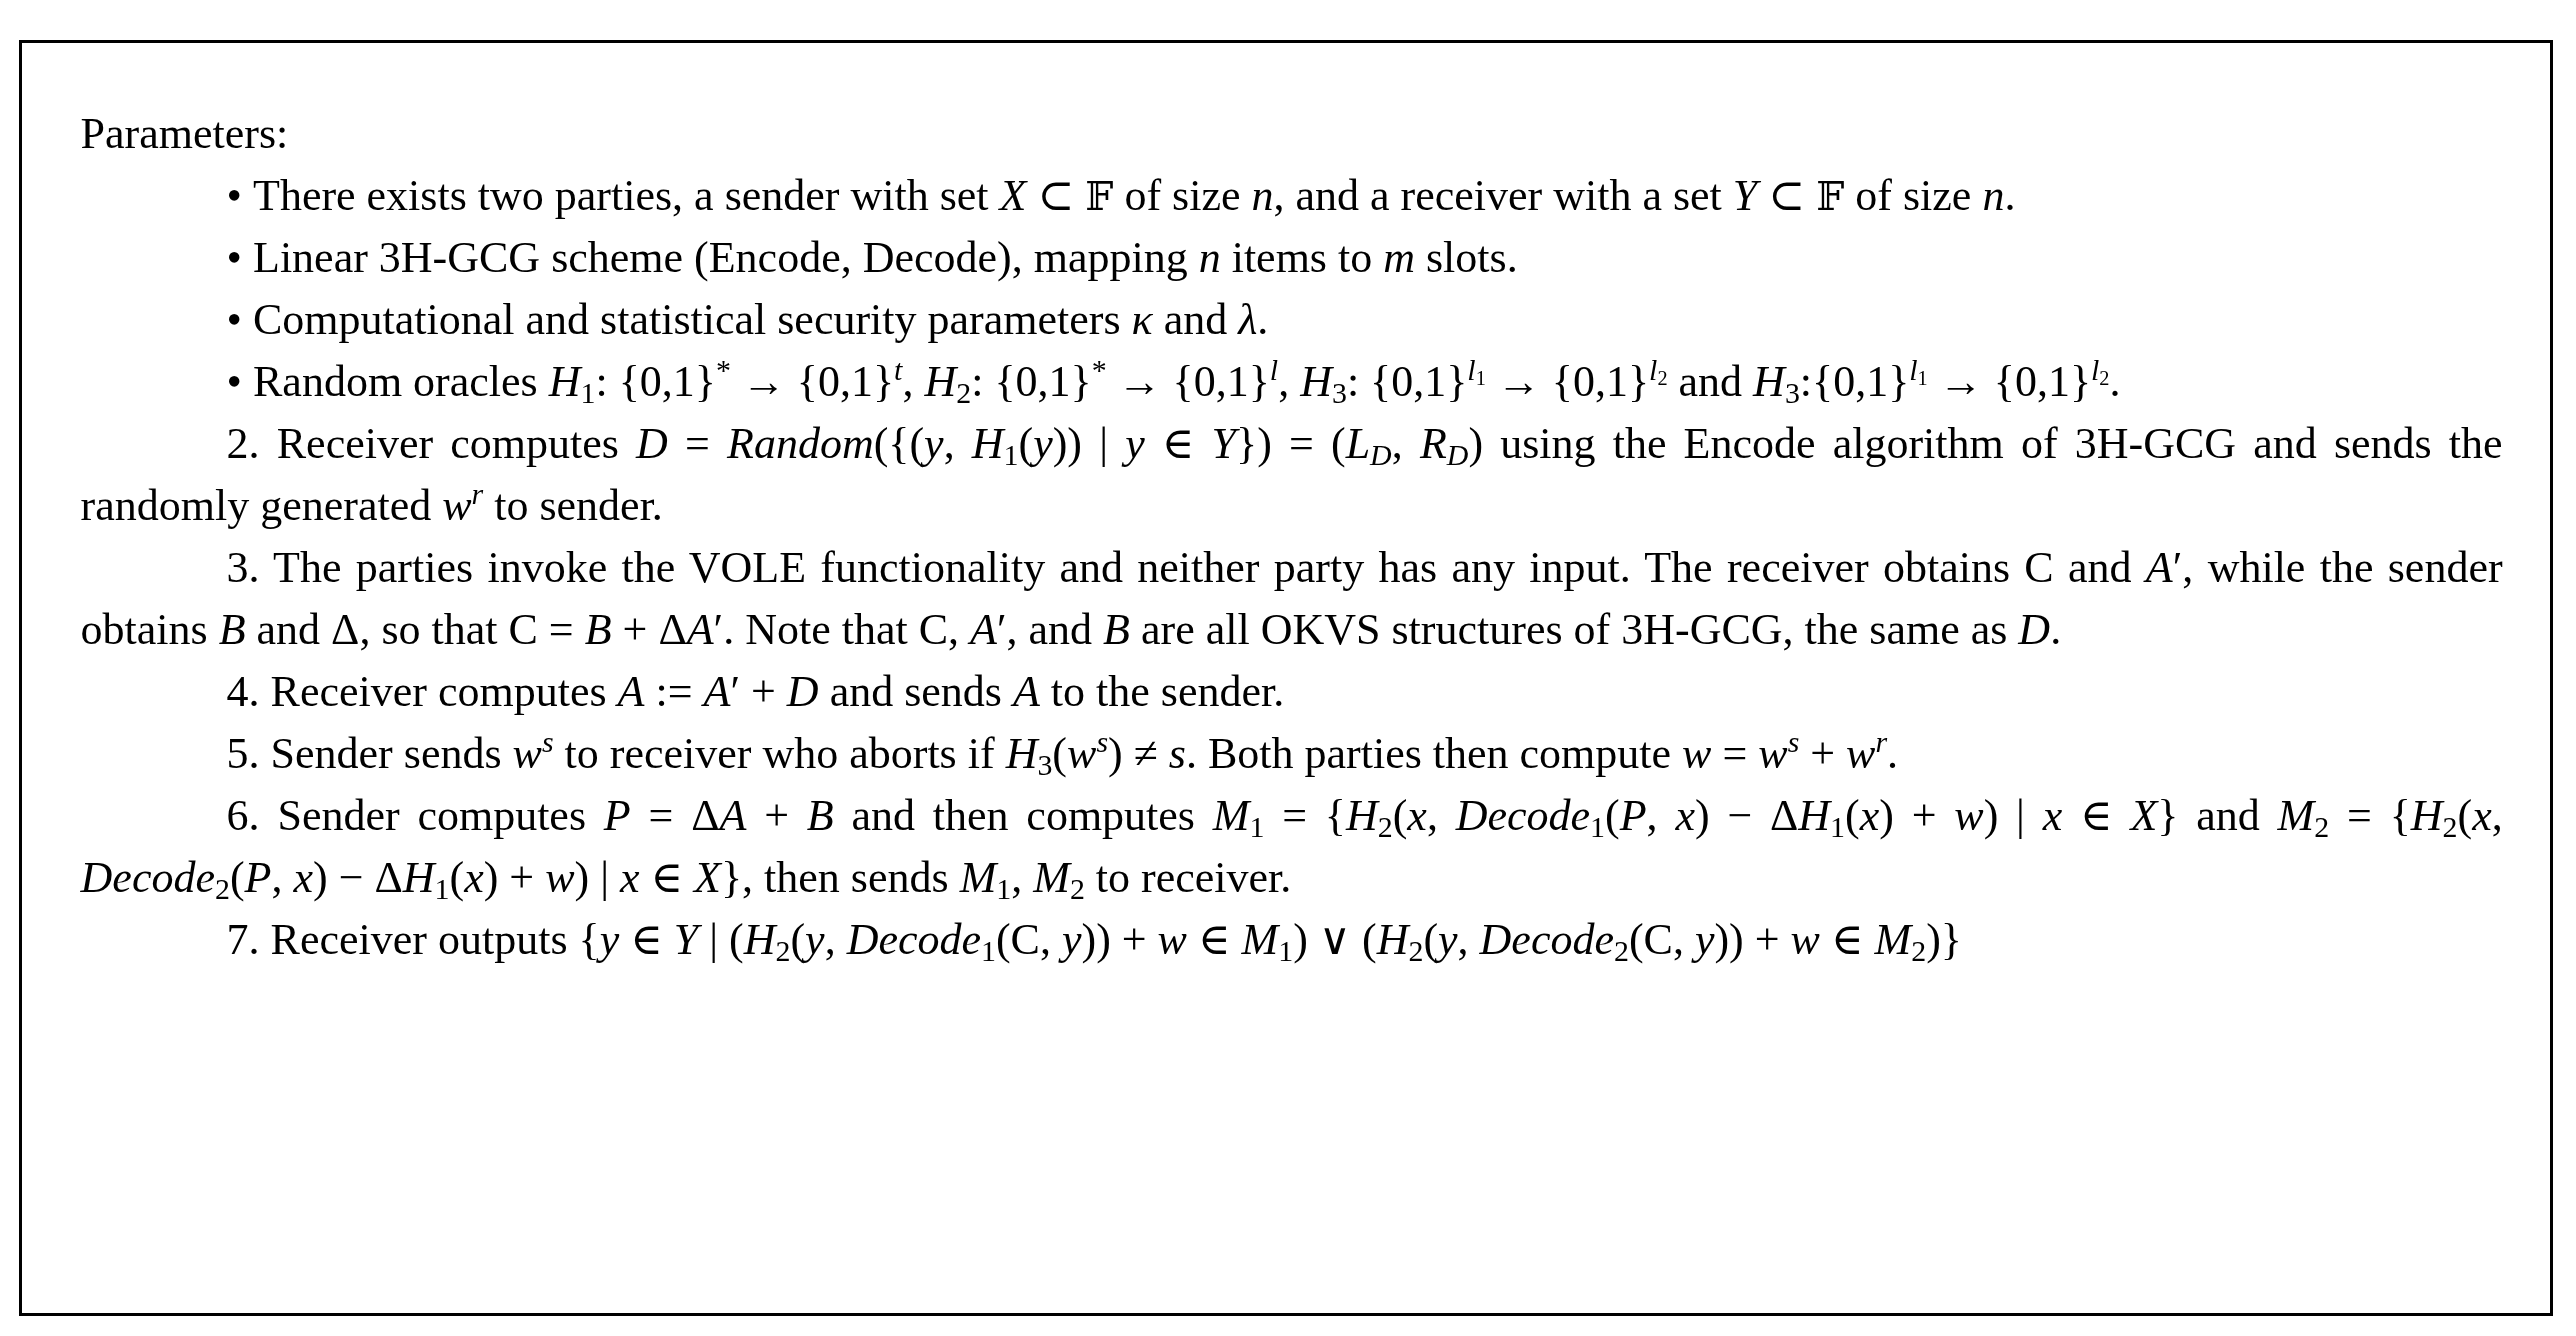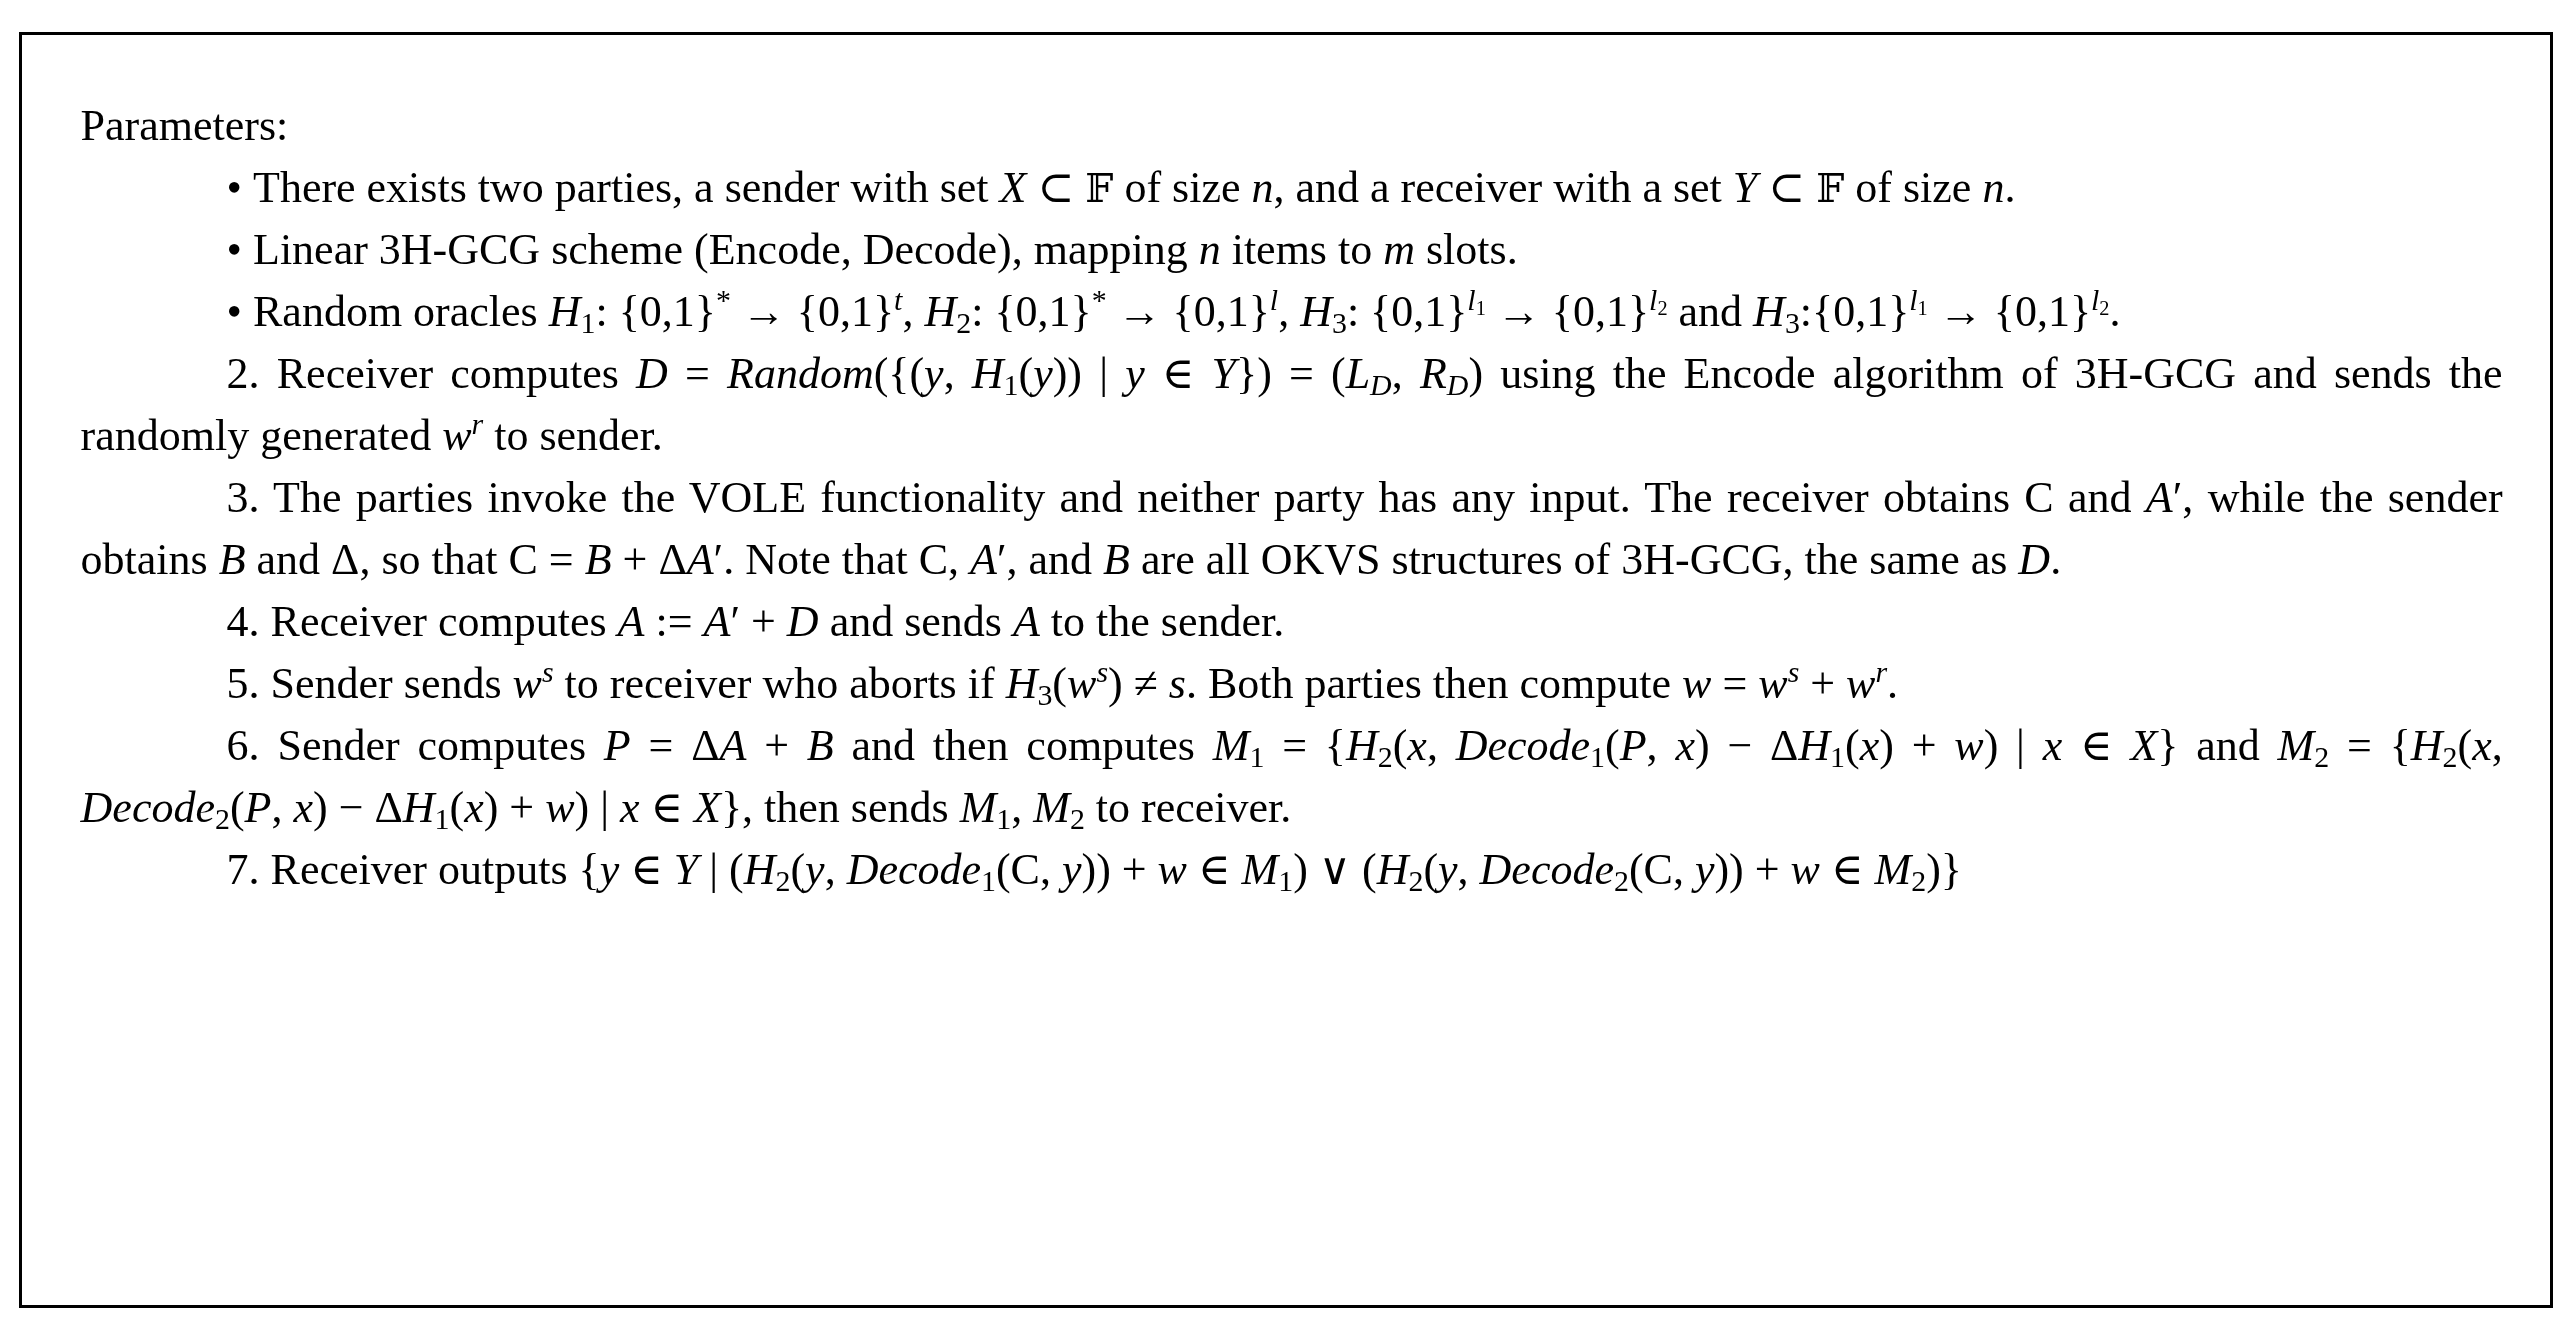--- a/index.html
+++ b/index.html
@@ -1,18 +1,18 @@
 <!DOCTYPE html>
 <html style="font-size:12.4px"><head>
 <meta charset="utf-8">
 <style>
   html, body { margin: 0; padding: 0; background: #ffffff; }
   body { width: 2576px; height: 1337px; position: relative; overflow: hidden; }
   .frame {
-    position: absolute; left: 18.6px; top: 32px; width: 2534px; height: 1276px;
+    position: absolute; left: 18.6px; top: 40px; width: 2534px; height: 1276px;
     border: 3.9px solid #000; box-sizing: border-box; background: #fff;
   }
   .content {
     position: absolute; left: 59px; top: 60px; right: 47px;
     font-family: "Liberation Serif", "DejaVu Serif", serif;
     font-size: 44px; line-height: 62px; color: #000;
     text-align: justify;
   }
   .line { margin: 0; }
   .heading { }
@@ -28,20 +28,21 @@
 
 <div class="frame">
   <div class="content">
 
     <p class="line heading">Parameters:</p>
 
     <p class="line indent bullet"><span>There exists two parties, a sender with set</span> <i>X</i> ⊂ <span class="bb">𝔽</span> <span>of size</span> <i>n</i><span>, and a receiver with a set</span> <i>Y</i> ⊂ <span class="bb">𝔽</span> <span>of size</span> <i>n</i>.</p>
 
     <p class="line indent bullet"><span>Linear 3H-GCG scheme (Encode, Decode), mapping</span> <i>n</i> <span>items to</span> <i>m</i> <span>slots.</span></p>
 
+    <p class="line indent bullet"><span>Computational and statistical security parameters</span> <i>κ</i> <span>and</span> <i>λ</i>.</p>
 
     <p class="line indent bullet"><span>Random oracles</span> <i>H</i><sub>1</sub>: {0,1}<sup>*</sup> → {0,1}<sup><i>t</i></sup>, <i>H</i><sub>2</sub>: {0,1}<sup>*</sup> → {0,1}<sup><i>l</i></sup>, <i>H</i><sub>3</sub>: {0,1}<sup><i>l</i><sub>1</sub></sup> → {0,1}<sup><i>l</i><sub>2</sub></sup> <span>and</span> <i>H</i><sub>3</sub>:{0,1}<sup><i>l</i><sub>1</sub></sup> → {0,1}<sup><i>l</i><sub>2</sub></sup>.</p>
 
 
 
     <p class="line indent"><span>2.</span> <span>Receiver computes</span> <i>D</i> = <i>Random</i>({(<i>y</i>, <i>H</i><sub>1</sub>(<i>y</i>)) | <i>y</i> ∈ <i>Y</i>}) = (<i>L</i><sub><i>D</i></sub>, <i>R</i><sub><i>D</i></sub>) <span>using the Encode algorithm of 3H-GCG and sends the randomly generated</span> <i>w</i><sup><i>r</i></sup> <span>to sender.</span></p>
 
     <p class="line indent"><span>3.</span> <span>The parties invoke the VOLE functionality and neither party has any input. The receiver obtains C and</span> <i>A</i>′<span>, while the sender obtains</span> <i>B</i> <span>and Δ, so that C =</span> <i>B</i> + Δ<i>A</i>′<span>. Note that C,</span> <i>A</i>′<span>, and</span> <i>B</i> <span>are all OKVS structures of 3H-GCG, the same as</span> <i>D</i>.</p>
 
     <p class="line indent"><span>4.</span> <span>Receiver computes</span> <i>A</i> := <i>A</i>′ + <i>D</i> <span>and sends</span> <i>A</i> <span>to the sender.</span></p>

